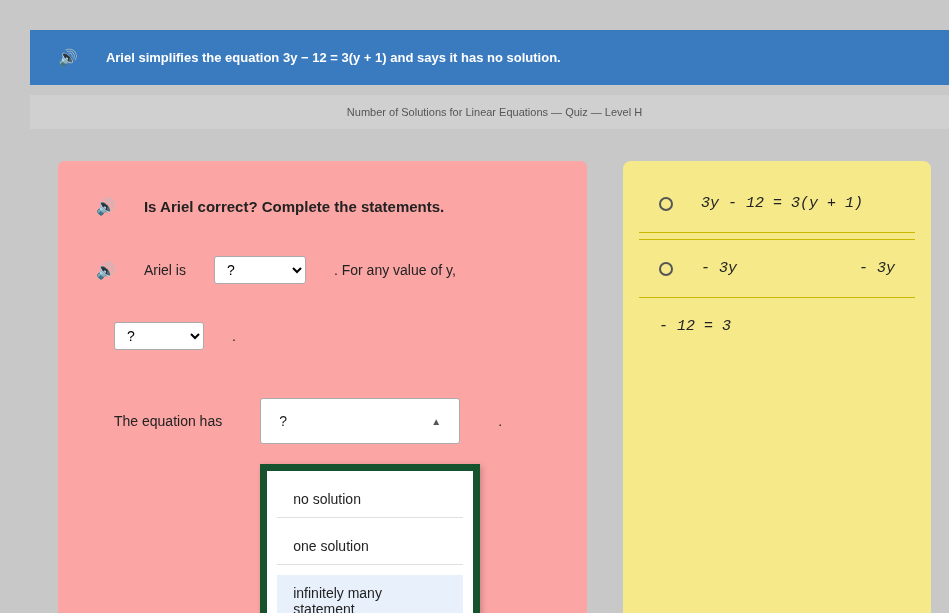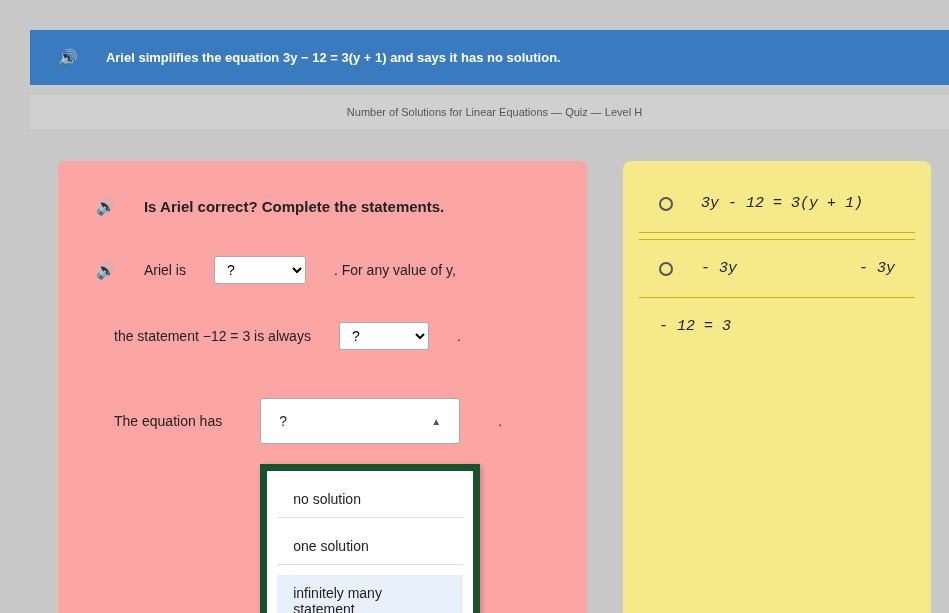--- a/index.html
+++ b/index.html
@@ -208,21 +208,20 @@
       <span>Ariel is</span>
       <select>
         <option>?</option>
         <option>correct</option>
         <option>incorrect</option>
       </select>
       <span>. For any value of y,</span>
     </div>
 
     <div class="row row-indent">
-      <span>the statement −12 = 3 is always</span>
       <select>
         <option>?</option>
         <option>true</option>
         <option>false</option>
       </select>
       <span>.</span>
     </div>
 
     <div class="row row-indent">
       <span>The equation has</span>

